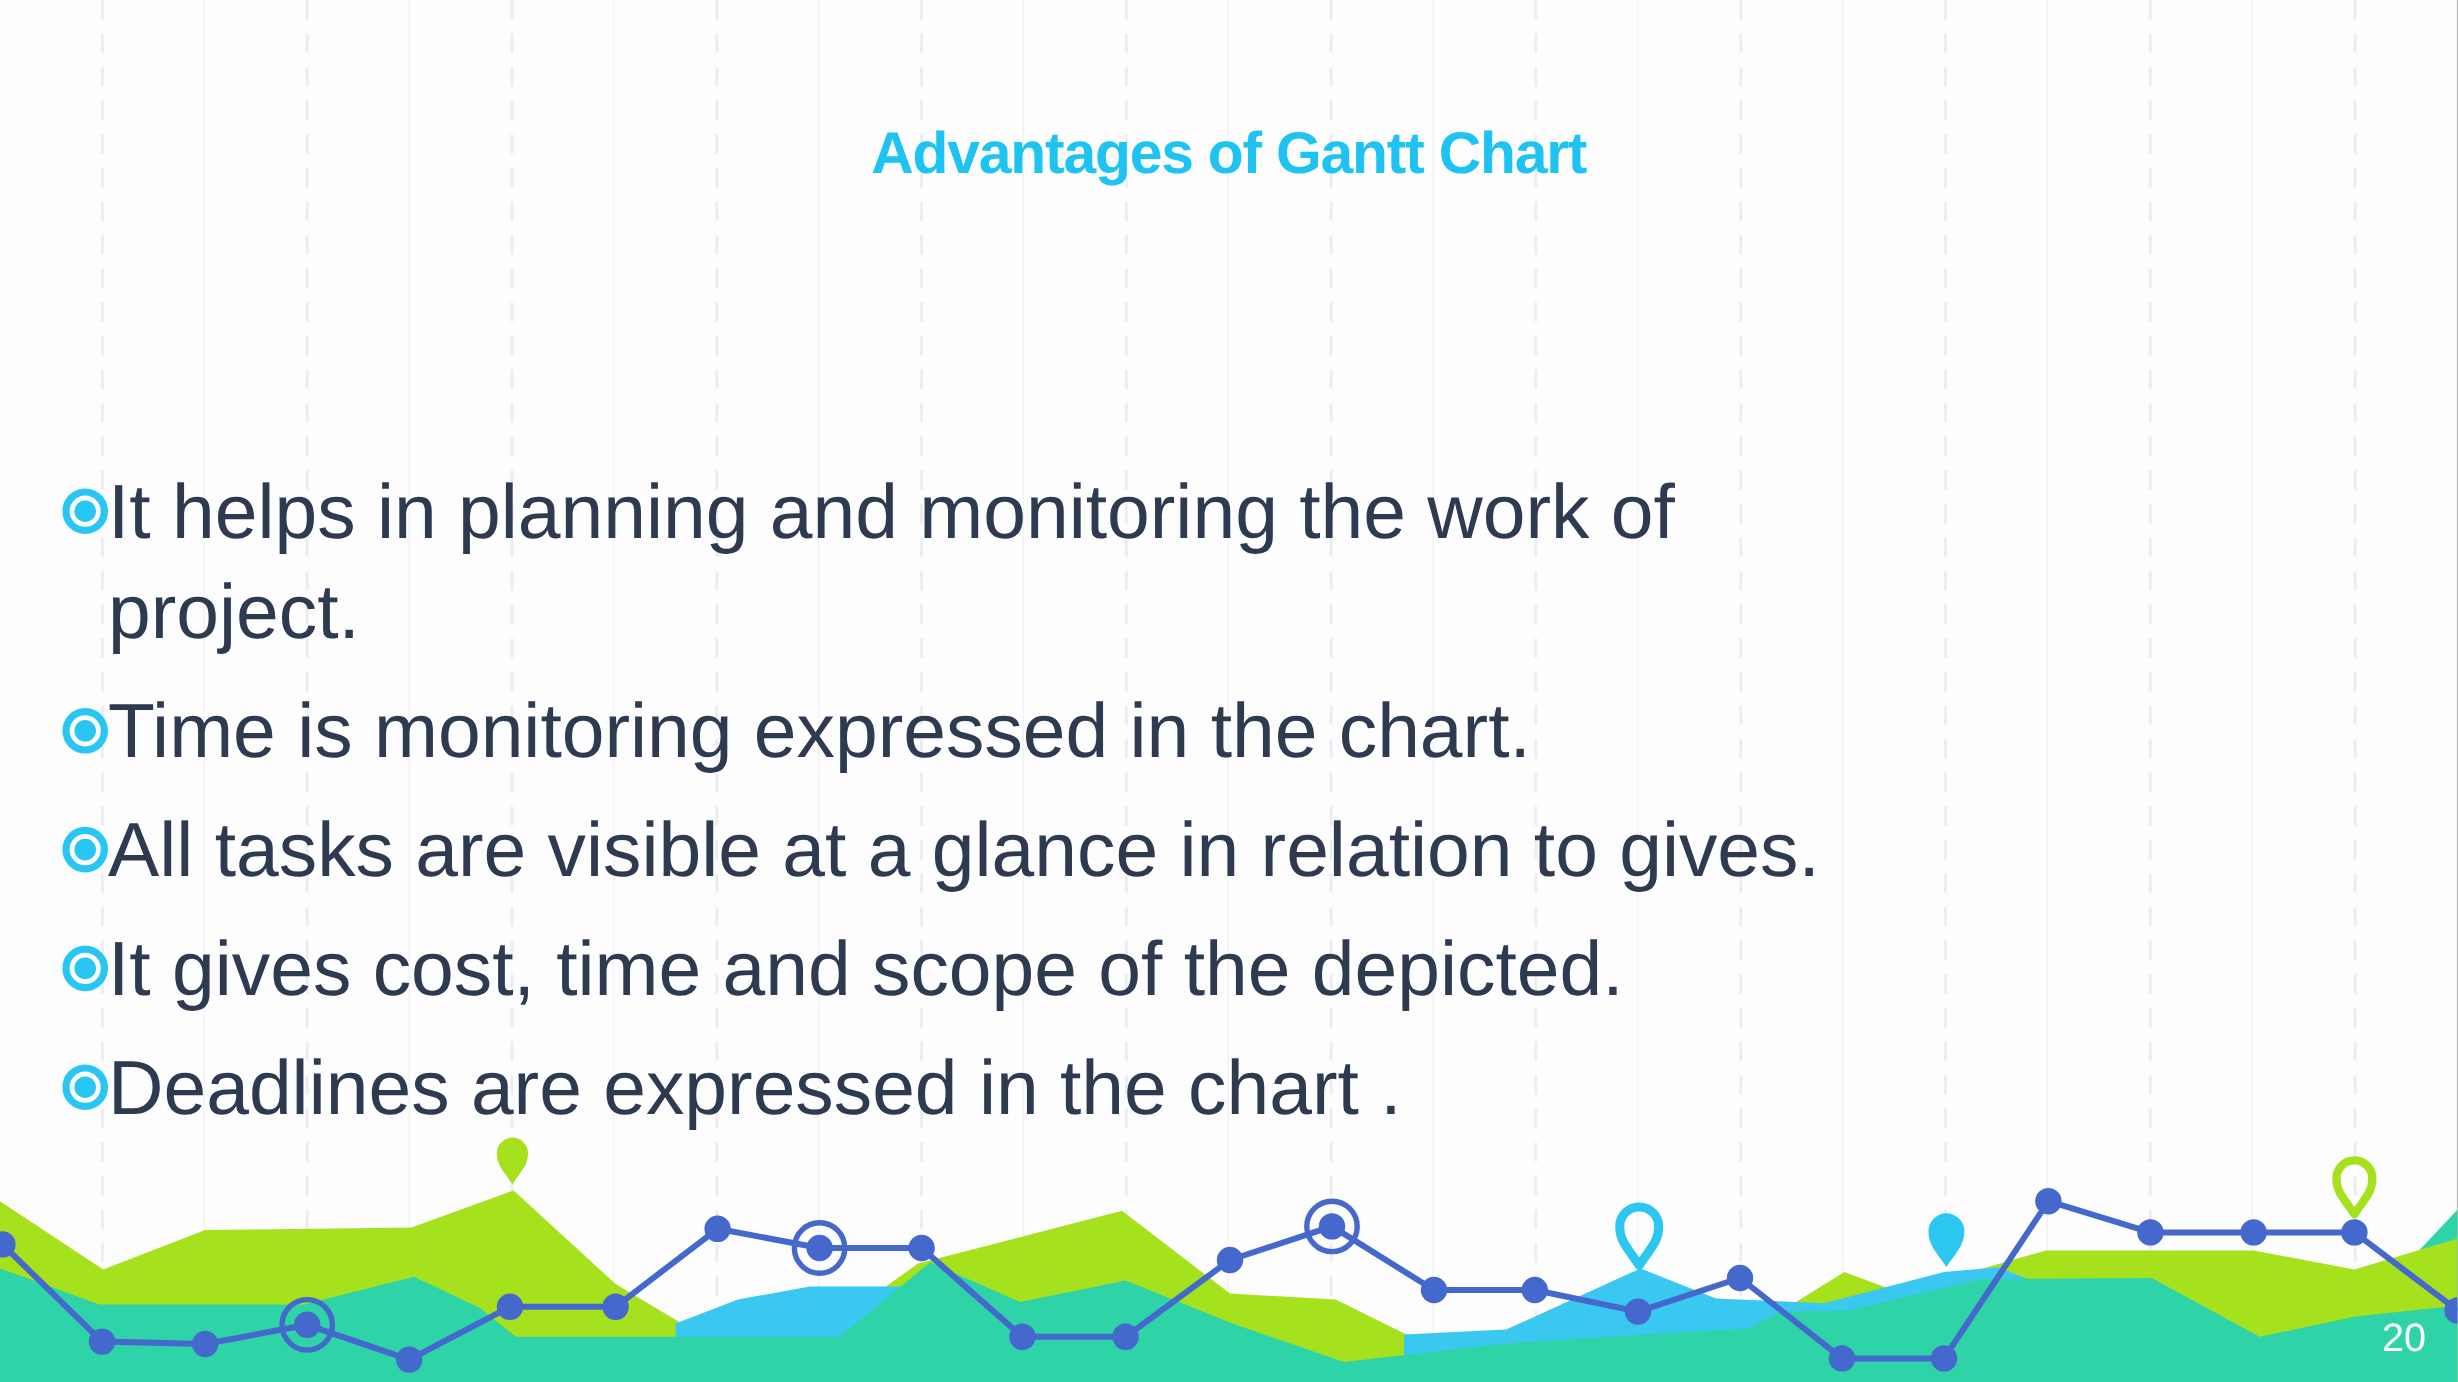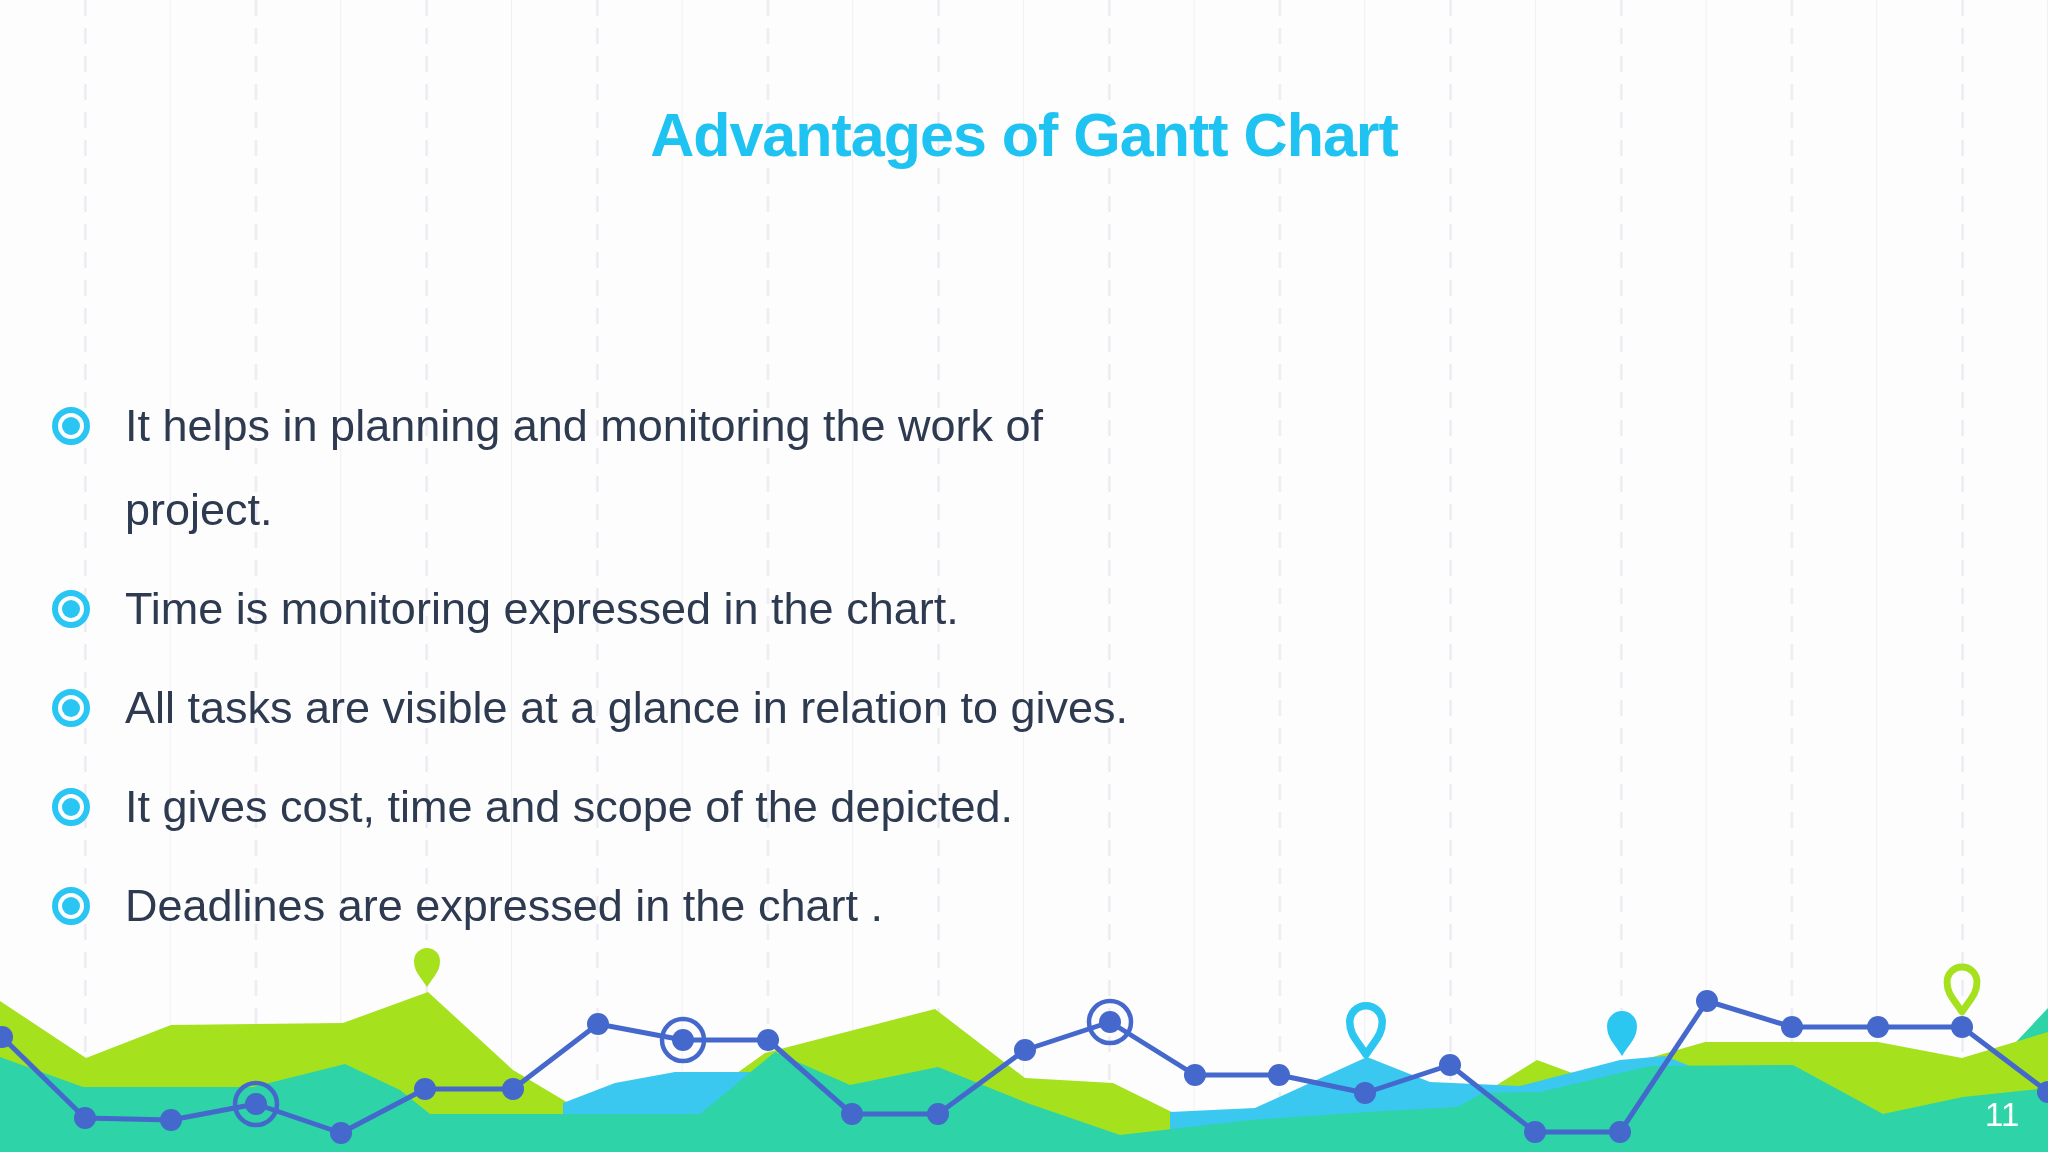--- a/index.html
+++ b/index.html
@@ -7,21 +7,21 @@
     position:relative;
     width:2048px;height:1152px;
     background:#fdfdfe;
     overflow:hidden;
     font-family:"Liberation Sans","DejaVu Sans",sans-serif;
   }
   .bg-svg{position:absolute;inset:0;z-index:0;}
   .title{
     position:absolute;top:100px;left:0;width:100%;
     text-align:center;
-    font-size:61px;font-weight:bold;
+    font-size:49px;font-weight:bold;
     color:#1fc3f1;
     letter-spacing:-1px;
     z-index:2;
   }
   .bullet-list{
     position:absolute;left:52px;top:384px;
     margin:0;padding:0;list-style:none;
     z-index:2;
   }
   .bullet-item{
@@ -37,22 +37,21 @@
     position:relative;
   }
   .bullet-icon::after{
     content:"";
     position:absolute;left:50%;top:50%;
     width:18px;height:18px;
     transform:translate(-50%,-50%);
     background:#29c6f4;border-radius:50%;
   }
   .bullet-text{
-    margin-left:35px;
-    font-size:45px;
+    font-size:64px;
     line-height:84px;
     color:#2d3a50;
     max-width:1600px;
     white-space:pre-line;
   }
   .page-number{
     position:absolute;
     left:1985px;top:1096px;
     font-size:33px;
     color:#ffffff;
@@ -153,15 +152,15 @@
       <li class="bullet-item">
       <span class="bullet-icon"></span>
       <span class="bullet-text">It gives cost, time and scope of the depicted.</span>
     </li>
       <li class="bullet-item">
       <span class="bullet-icon"></span>
       <span class="bullet-text">Deadlines are expressed in the chart .</span>
     </li>
     </ul>
 
-  <div class="page-number">11</div>
+  <div class="page-number">20</div>
 
 </div>
 
 </body></html>

